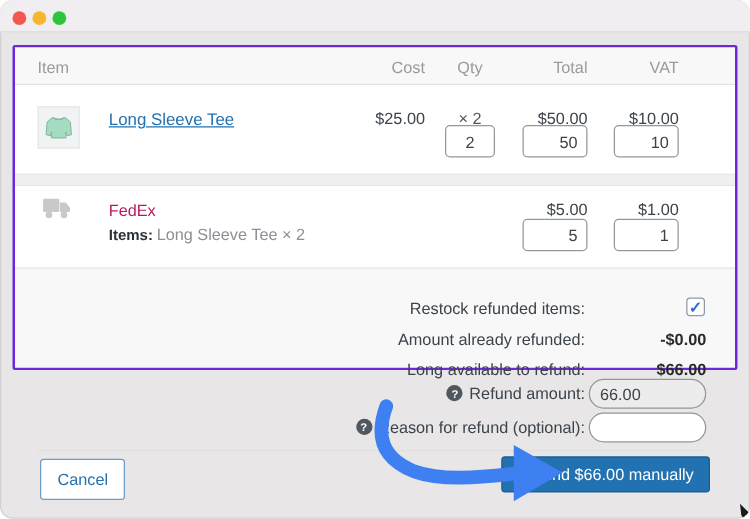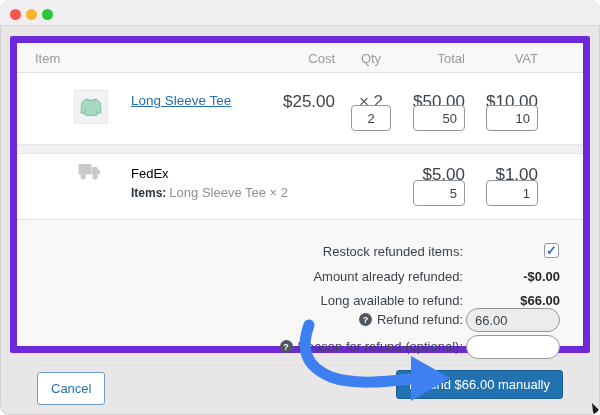--- a/index.html
+++ b/index.html
@@ -6,61 +6,61 @@
   html,body { width:600px; height:415px; background:#ffffff; font-family:"Liberation Sans",sans-serif; }
   .window { position:absolute; inset:0; background:#e8e6e7; border-radius:10px; overflow:hidden;
             box-shadow: inset 0 0 0 1px #d2d0d1; }
   .titlebar { position:absolute; left:0; right:0; top:0; height:26px; background:#f0eef0;
               border-bottom:1px solid #dcdadb; }
   .tl { position:absolute; top:9px; width:11px; height:11px; border-radius:50%; cursor:pointer; }
   .tl-close { left:10px;  background:#f4574e; }
   .tl-min   { left:26px;  background:#f6b62e; }
   .tl-zoom  { left:42px;  background:#2dc53c; }
 
-  .panel { position:absolute; left:10px; top:36px; width:580px; height:317px; background:#ffffff;
-           border:7px solid #6d28d9; border-radius:2px; }
+  .panel { position:absolute; left:10px; top:36px; width:580px; height:260px; background:#ffffff;
+           border:2px solid #6d28d9; border-radius:2px; }
 
   .thead { position:absolute; left:0; right:0; top:0; height:30px; background:#f8f8f8;
            border-bottom:1px solid #e2e2e2; }
   .th { position:absolute; top:8px; font-size:13px; color:#9a9a9f; }
   .th-item  { left:18px; }
   .th-cost  { right:248px; }
   .th-qty   { right:192px; width:40px; text-align:center; }
   .th-total { right:118px; }
   .th-vat   { right:45px; }
 
-  .row { position:absolute; left:0; right:0; background:#fff;margin-left:39px; }
+  .row { position:absolute; left:0; right:0; background:#fff; }
   .row1 { top:30px; height:71px; }
   .band { position:absolute; left:0; right:0; top:101px; height:10px; background:#f0f0f1;
           border-top:1px solid #e6e6e6; border-bottom:1px solid #e6e6e6; }
   .row2 { top:111px; height:65px; }
 
   .thumb { position:absolute; left:18px; top:17px; width:34px; height:34px; background:#f0f2f3;
            border:1px solid #e6e8e9; display:flex; align-items:center; justify-content:center; }
   .product-link { position:absolute; left:75px; top:20px; font-size:13.5px; color:#2271b1;
                   text-decoration:underline; cursor:pointer; }
-  .cap { position:absolute; font-size:17px; color:#3c434a; }
+  .cap { position:absolute; font-size:13px; color:#3c434a; }
   .cap-cost  { right:248px; top:19px; }
   .cap-qty   { right:192px; top:19px; width:40px; text-align:center; color:#50575e; }
   .cap-total { right:118px; top:19px; }
   .cap-vat   { right:45px;  top:19px; }
   .cap-r2-total { right:118px; top:11px; }
   .cap-r2-vat   { right:45px;  top:11px;text-align:center; }
 
   input.num { position:absolute; height:26px; border:1px solid #949699; border-radius:4px;
               font-size:13px; color:#3c434a; background:#fff; padding:0 7px;
               font-family:"Liberation Sans",sans-serif; }
   .inp-qty   { right:192px; top:32px; width:40px; text-align:center; }
   .inp-total { right:118px; top:32px; width:52px; text-align:right; }
   .inp-vat   { right:45px;  top:32px; width:52px; text-align:right; }
   .inp-r2-total { right:118px; top:26px; width:52px; text-align:right; }
   .inp-r2-vat   { right:45px;  top:26px; width:52px; text-align:right; }
 
   .truck { position:absolute; left:22px; top:8px; }
-  .ship-name { position:absolute; left:75px; top:12px; font-size:13px; color:#000000; }
+  .ship-name { position:absolute; left:75px; top:12px; font-size:13px; color:#be185d; }
   .ship-items { position:absolute; left:75px; top:31px; font-size:13px; color:#8c8f94; }
   .ship-items b { color:#2c3338; font-weight:700; font-size:12px; margin-right:3px; }
 
   .bottom { position:absolute; left:0; right:0; top:176px; bottom:0; background:#f8f8f8;
             border-top:1px solid #e5e5e5; }
   .sumlabel { position:absolute; right:120px; font-size:13px; color:#3c434a; display:flex;
               align-items:center; gap:5px; white-space:nowrap; }
   .sumvalue { position:absolute; right:23px; font-size:13px; color:#26292c; font-weight:700; }
   .help { width:13px; height:13px; border-radius:50%; background:#50575e; color:#fff;
           font-size:9px; font-weight:700; display:inline-flex; align-items:center;
@@ -151,21 +151,21 @@
       <input type="checkbox" class="restock-cb" checked="true" style="">
 
       <span class="sumlabel" style="top:49px;">Amount already refunded:</span>
       <span class="sumvalue" style="top:49px;margin-left:28px;">-$0.00</span>
 
       <span class="sumlabel" style="top:73px;">Long available to refund:</span>
       <span class="sumvalue" style="top:73px;">$66.00</span>
 
       <span class="sumlabel" style="top:92px;">
         <span class="help">?</span>
-        <span>Refund refund:</span>
+        <span>Refund amount:</span>
       </span>
       <input class="sum-input inp-amount" value="66.00" style="">
 
       <span class="sumlabel" style="top:119px;">
         <span class="help">?</span>
         <span>Reason for refund (optional):</span>
       </span>
       <input class="sum-input inp-reason" value="" style="">
 
       <div class="divider"></div>

